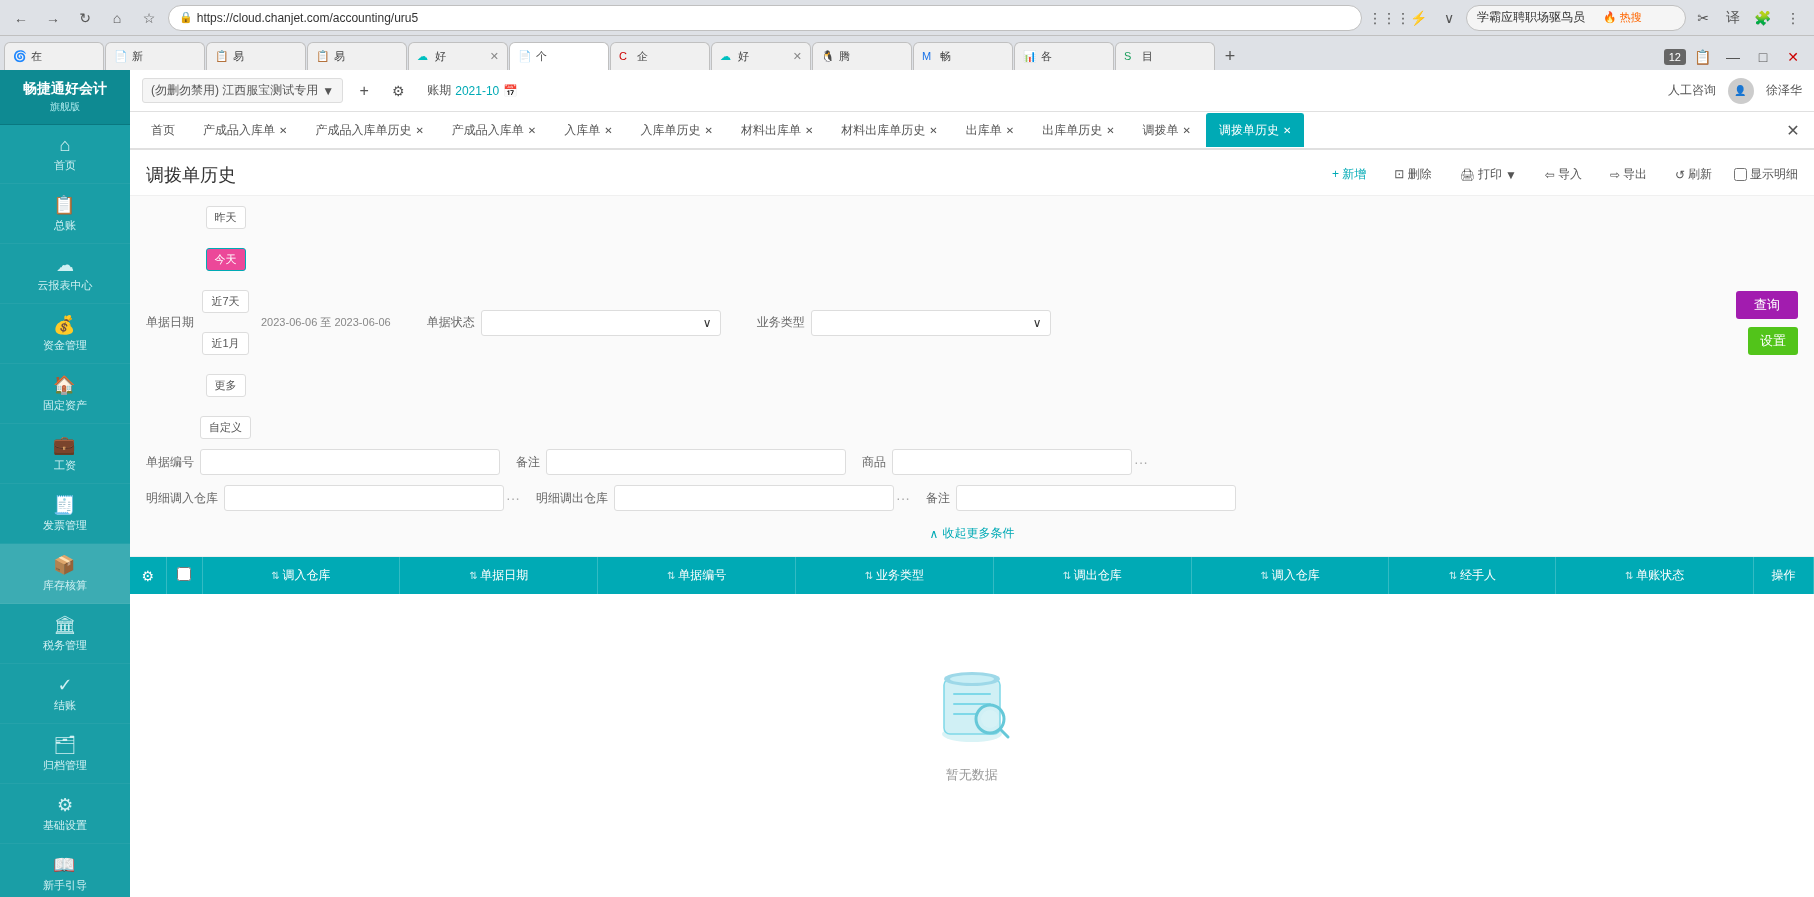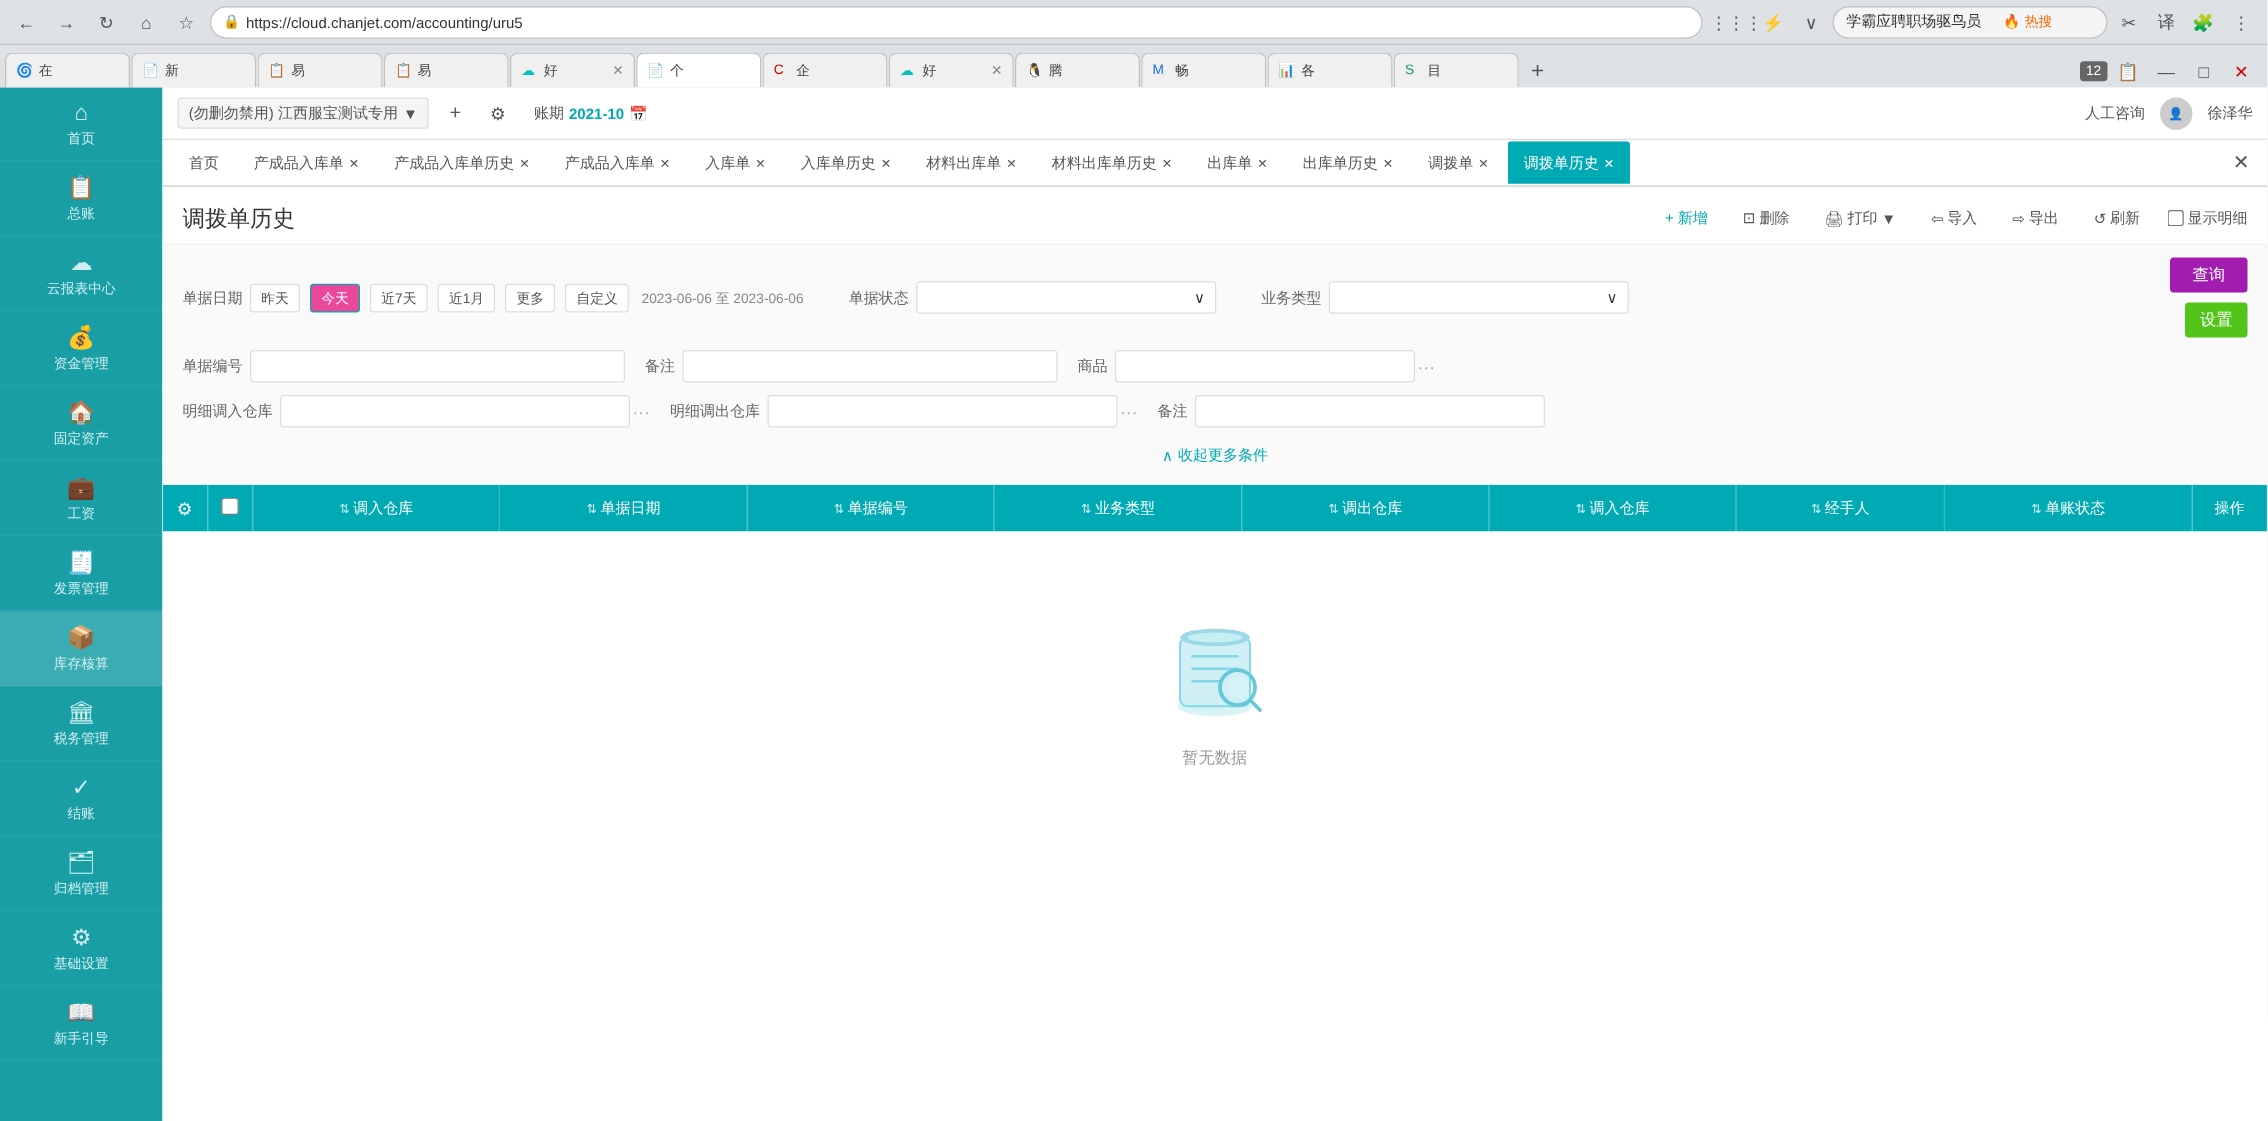--- a/index.html
+++ b/index.html
@@ -139,21 +139,21 @@
     }
     .action-btn.new-btn { color: #00aab5; }
     .action-btn.del-btn { color: #555; }
     .show-cols-label { display: flex; align-items: center; gap: 3px; font-size: 12px; color: #555; margin-left: 4px; cursor: pointer; }
 
     
     .filter-area { padding: 10px 16px; background: #fafafa; border-bottom: 1px solid #eee; }
     .filter-row { display: flex; align-items: center; gap: 16px; margin-bottom: 10px; flex-wrap: wrap; }
     .filter-item { display: flex; align-items: center; gap: 6px; }
     .filter-label { font-size: 12px; color: #666; white-space: nowrap; }
-    .filter-date-btns { display: flex; align-items: center; gap: 8px; }
+    .filter-date-btns { display: flex; align-items: center; gap: 19px; flex-direction: column; }
     .filter-date-btn {
       padding: 3px 8px; border: 1px solid #ddd; border-radius: 3px;
       font-size: 11px; color: #555; cursor: pointer; background: #fff;
     }
     .filter-date-btn.active { background: #ec4899; color: #fff; border-color: #00aab5; }
     .filter-date-range { font-size: 11px; color: #888; margin-left: 4px; }
     .filter-input {
       height: 26px; border: 1px solid #ddd; border-radius: 3px;
       padding: 0 8px; font-size: 12px; color: #333; width: 200px; outline: none;
     }
@@ -296,20 +296,24 @@
     <button class="browser-icon-btn">📋</button>
     <button class="browser-icon-btn">—</button>
     <button class="browser-icon-btn">□</button>
     <button class="browser-icon-btn" style="color:#c00;">✕</button>
   </div>
 </div>
 
 <div class="app-container">
 
   <div class="sidebar">
+    <div class="sidebar-logo">
+      <div class="sidebar-logo-text">畅捷通好会计</div>
+      <div class="sidebar-logo-sub">旗舰版</div>
+    </div>
     <div class="sidebar-item">
       <span class="sidebar-item-icon">⌂</span>
       <span class="sidebar-item-label">首页</span>
     </div>
     <div class="sidebar-item">
       <span class="sidebar-item-icon">📋</span>
       <span class="sidebar-item-label">总账</span>
     </div>
     <div class="sidebar-item">
       <span class="sidebar-item-icon">☁</span>
@@ -362,21 +366,21 @@
 
     <div class="app-header">
       <div class="company-selector">
         <span>(勿删勿禁用) 江西服宝测试专用</span>
         <span>▼</span>
       </div>
       <button class="browser-icon-btn" style="font-size:16px;color:#555;">+</button>
       <button class="browser-icon-btn">⚙</button>
       <div class="period-area">
         <span>账期</span>
-        <span style="color:#00aab5;font-weight:700;">2021-10</span>
+        <span style="color:#00aab5;font-weight:400;">2021-10</span>
         <span>📅</span>
       </div>
       <div class="header-right">
         <span style="cursor:pointer;color:#555;margin-left:21px;">人工咨询</span>
         <div class="header-avatar">
           <span>👤</span>
         </div>
         <span>徐泽华</span>
       </div>
     </div>

